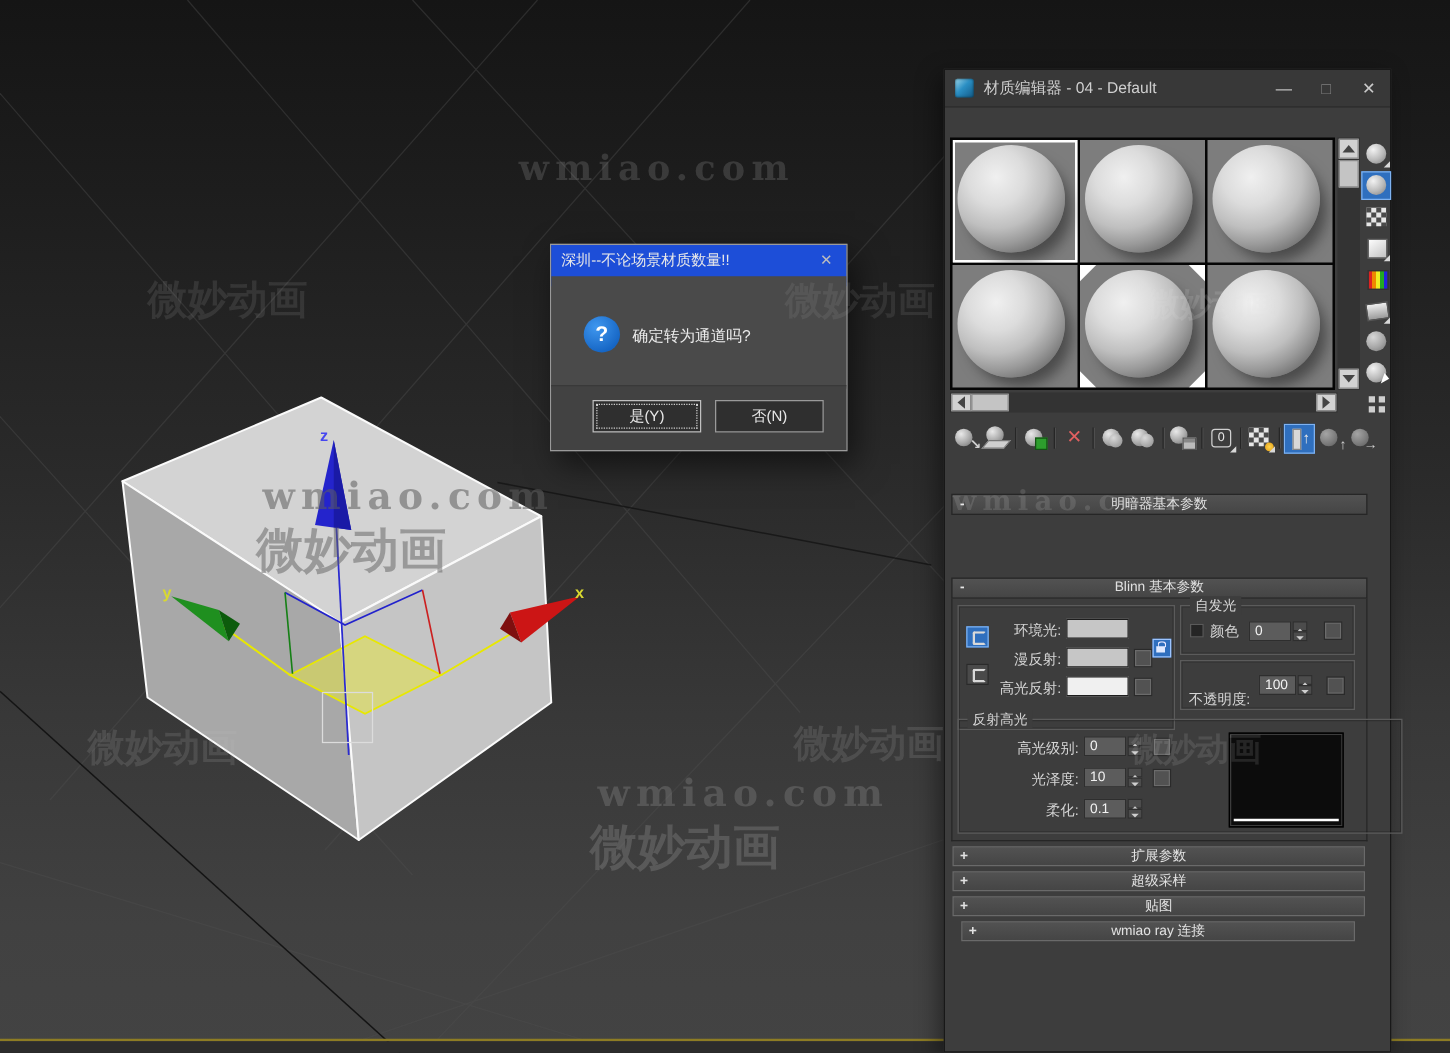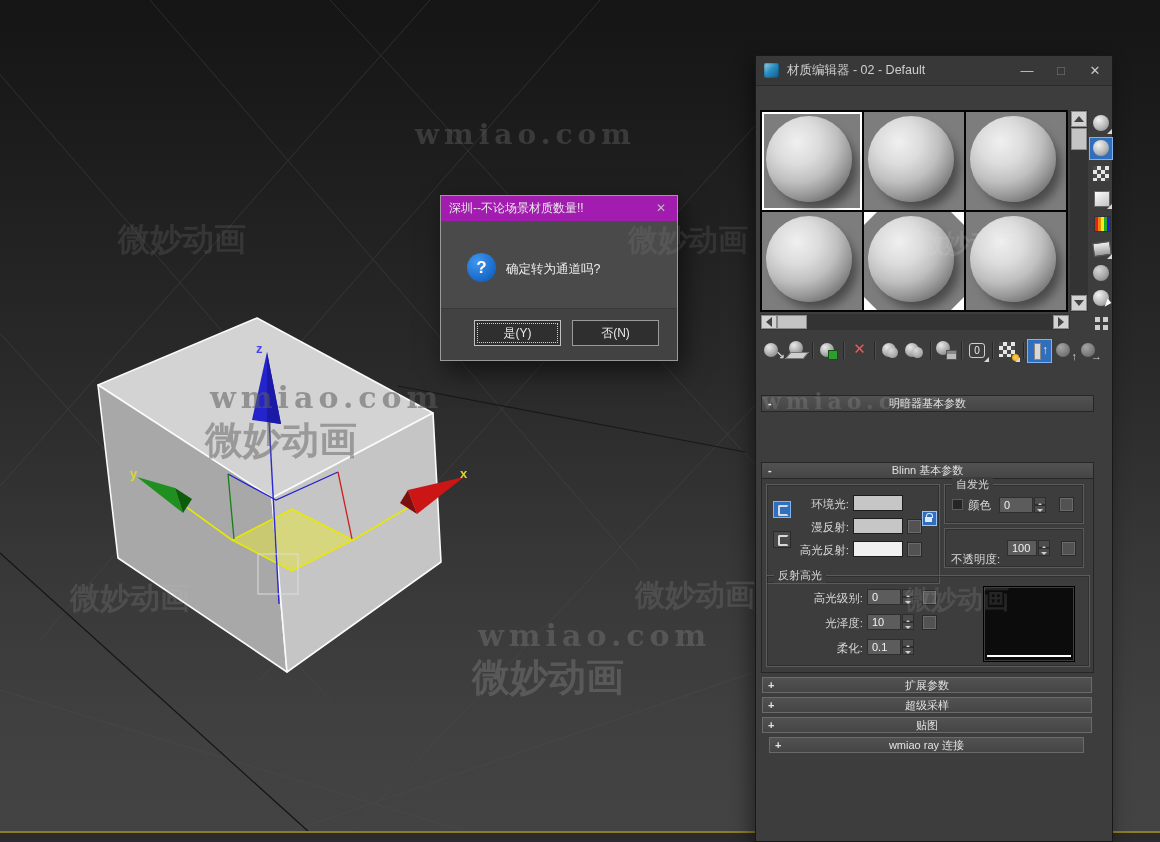--- a/index.html
+++ b/index.html
@@ -128,21 +128,21 @@
   .shaderdd::after{content:"";position:absolute;right:5px;top:6px;border:4px solid transparent;border-top:5px solid #d8d8d8;}
   .cbrow{position:absolute;height:13px;}
   .cbrow .checkbox{left:0;top:1px;}
   .cbrow .lbl{left:16px;top:0;}
   .rollbar{position:absolute;height:16px;background:linear-gradient(#525252,#454545);border:1px solid #6a6a6a;
        box-sizing:border-box;color:#e2e2e2;font-size:11px;text-align:center;line-height:14px;}
   .rollbar .sign{position:absolute;left:5px;top:0;font-weight:bold;}
   
   .dlg{position:absolute;left:440px;top:195px;width:238px;height:166px;z-index:40;
        border:1px solid #9a9a9a;box-sizing:border-box;background:#4a4a4a;box-shadow:6px 10px 24px rgba(0,0,0,.55);}
-  .dlg .dtitle{position:absolute;left:0;top:0;right:0;height:33px;background:#a21caf;}
+  .dlg .dtitle{position:absolute;left:0;top:0;right:0;height:33px;background:#1d4ed8;}
   .dlg .dtitle .txt{position:absolute;left:8px;top:0;line-height:25px;font-size:12px;color:#e8e8e8;}
   .dlg .dclose{position:absolute;right:6px;top:0;width:20px;height:25px;text-align:center;line-height:25px;color:#bdbdbd;font-size:12px;}
   .dlg .dbody{position:absolute;left:0;top:25px;right:0;height:90px;background:#4a4a4a;}
   .qicon{position:absolute;left:26px;top:32px;width:29px;height:29px;border-radius:50%;
        background:radial-gradient(circle at 35% 30%,#3f97ef,#1565c4 75%);color:#fff;font-size:17px;font-weight:bold;
        text-align:center;line-height:29px;}
   .dmsg{position:absolute;left:65px;top:40px;font-size:12.5px;color:#ececec;}
   .dfoot{position:absolute;left:0;bottom:0;right:0;height:51px;background:#424242;border-top:1px solid #393939;}
   .dbtn{position:absolute;top:11px;width:87px;height:26px;background:#2f2f2f;border:1px solid #9a9a9a;
        box-sizing:border-box;color:#e8e8e8;font-size:12px;text-align:center;line-height:24px;}
@@ -211,21 +211,21 @@
   <div class="wm" style="left:70px;top:578px;font-size:30px;color:rgba(185,185,185,.16)">微妙动画</div>
   <div class="wm" style="left:635px;top:575px;font-size:30px;color:rgba(185,185,185,.16)">微妙动画</div>
   <div class="wm en" style="left:478px;top:618px;font-size:30px;color:rgba(150,150,150,.3)">wmiao.com</div>
   <div class="wm" style="left:472px;top:652px;font-size:38px;color:rgba(135,135,135,.38)">微妙动画</div>
   <div class="wm" style="left:905px;top:582px;font-size:26px;color:rgba(225,225,225,.12)">微妙动画</div>
   <div class="wm en" style="left:762px;top:388px;font-size:22px;color:rgba(225,225,225,.14)">wmiao.com</div>
 
   <div class="med">
     <div class="titlebar">
       <div class="appicon"></div>
-      <div class="title">材质编辑器 - 02 - Default</div>
+      <div class="title">材质编辑器 - 04 - Default</div>
       <div class="winbtn" style="right:68px">—</div>
       <div class="winbtn dim" style="right:34px">□</div>
       <div class="winbtn" style="right:0">✕</div>
     </div>
 
     <div class="slotframe">
       <div class="slot selected">
           <div class="sphere"></div>
         </div>
       <div class="slot">
@@ -399,21 +399,21 @@
         <div class="grp" style="left:182px;top:49px;width:140px;height:40px">
           <span class="lbl" style="left:6px;top:23px">不透明度:</span>
           <span class="spinfield" style="left:62px;top:11px;width:30px">100</span>
           <span class="spinarrows" style="left:93px;top:11px">
               <span class="up"></span>
               <span class="dn"></span>
             </span>
           <span class="mapbtn" style="left:116px;top:12px"></span>
         </div>
 
-        <div class="grp" style="left:4px;top:96px;width:324px;height:92px">
+        <div class="grp" style="left:4px;top:96px;width:356px;height:92px">
           <span class="legend">反射高光</span>
           <div class="lbl r" style="left:6px;top:15px;width:90px">高光级别:</div>
           <span class="spinfield" style="left:100px;top:13px;width:34px">0</span>
           <span class="spinarrows" style="left:135px;top:13px">
               <span class="up"></span>
               <span class="dn"></span>
             </span>
           <span class="mapbtn" style="left:155px;top:14px"></span>
           <div class="lbl r" style="left:6px;top:40px;width:90px">光泽度:</div>
           <span class="spinfield" style="left:100px;top:38px;width:34px">10</span>

